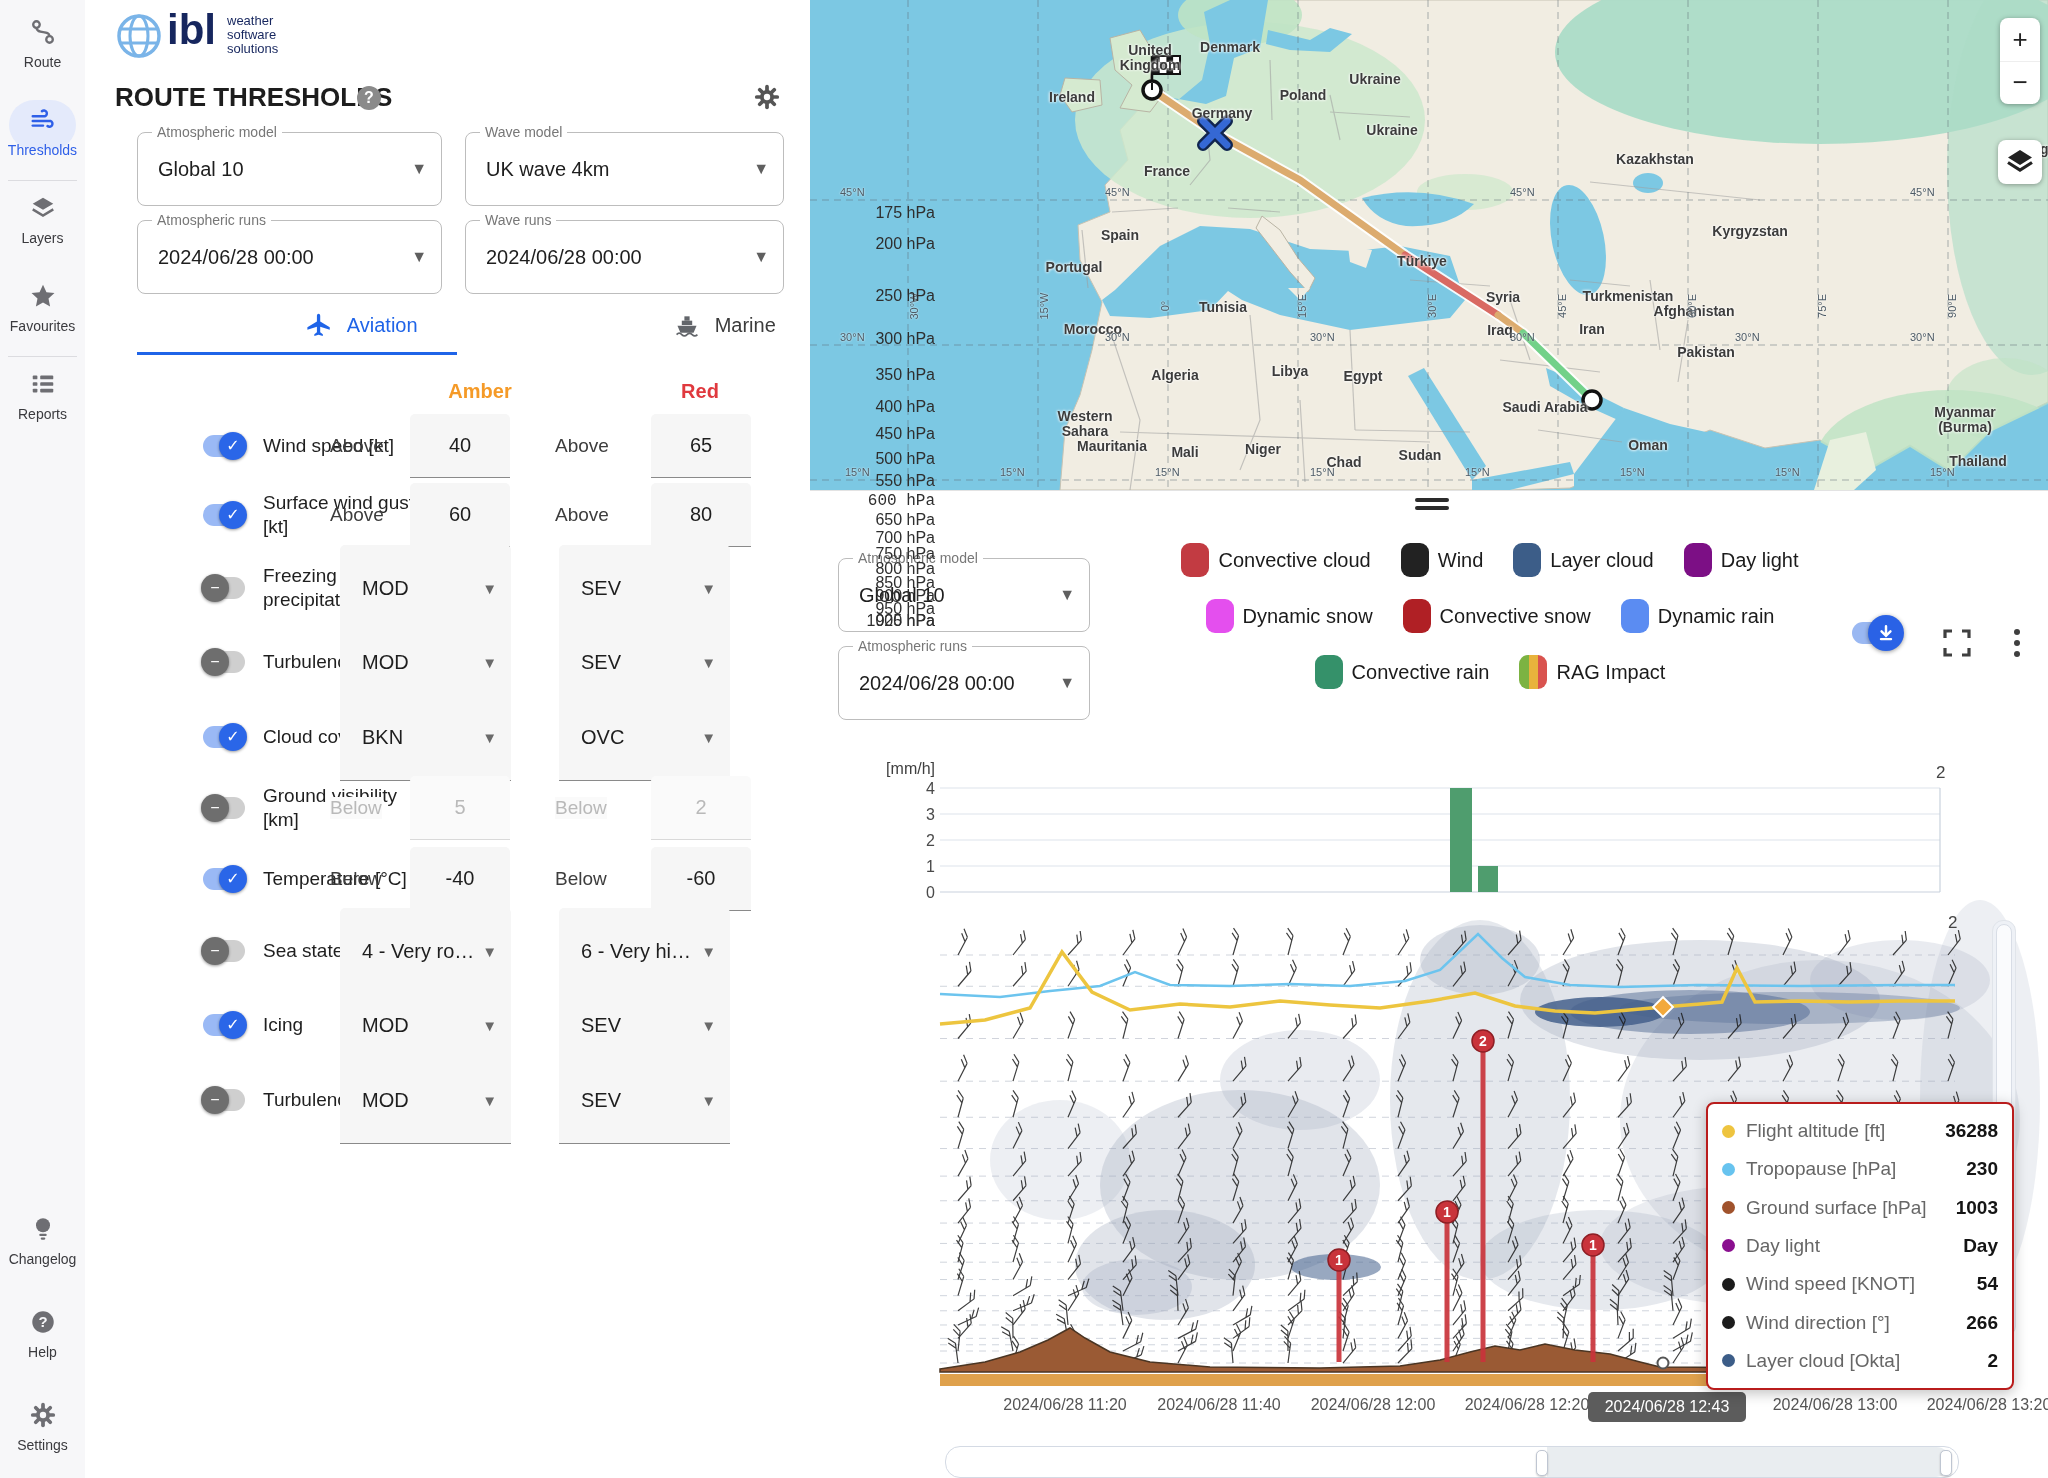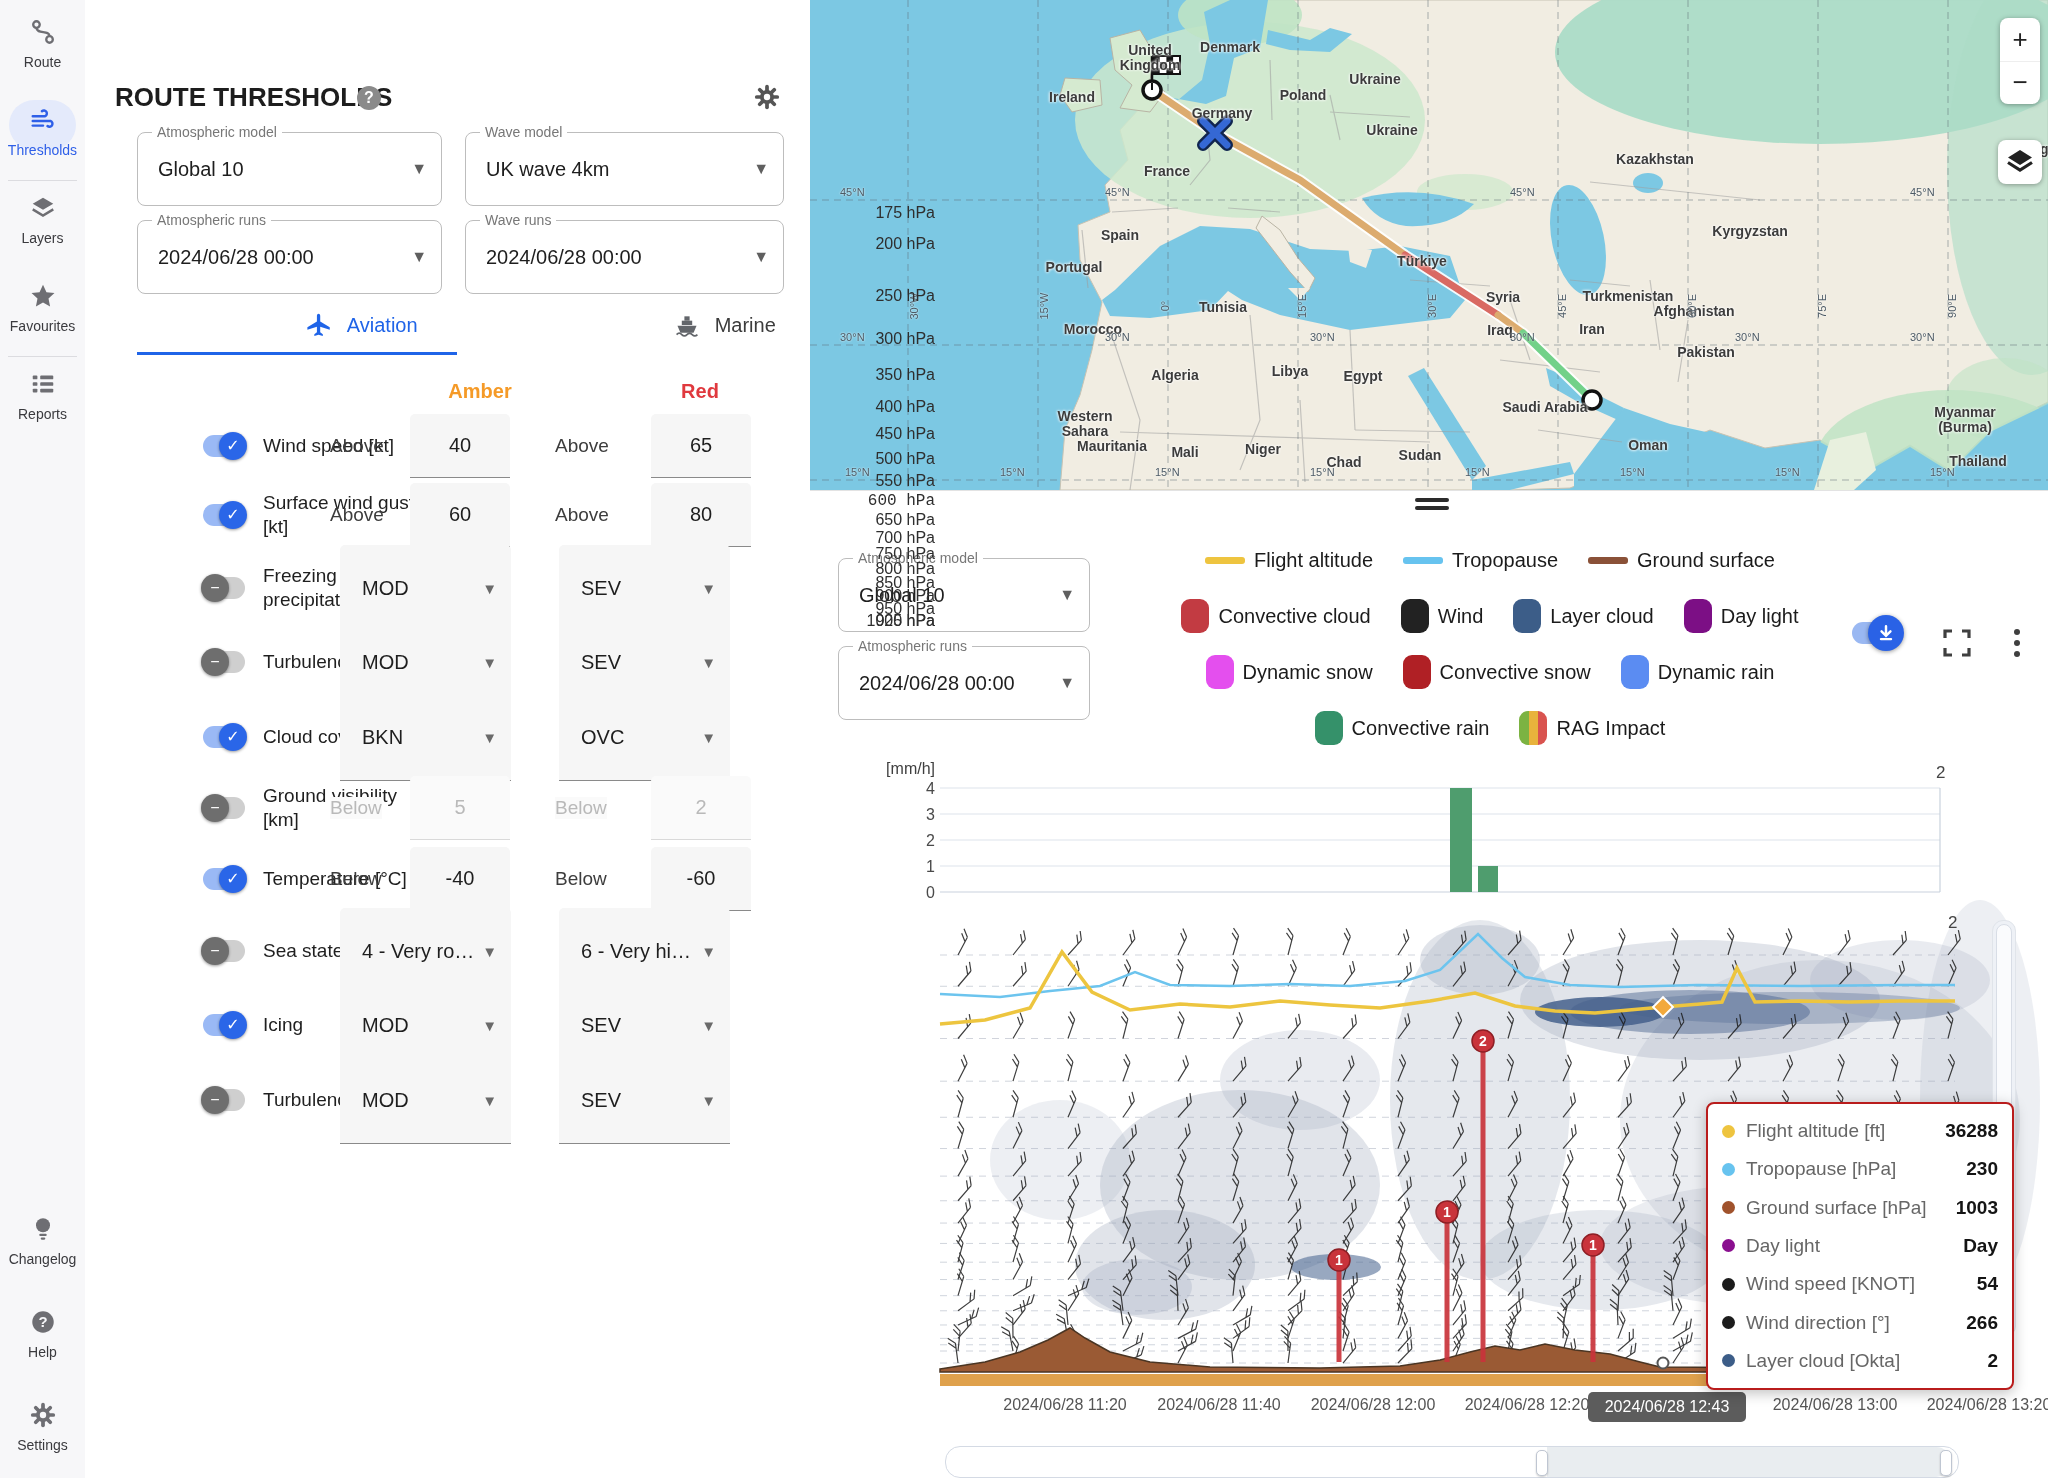--- a/index.html
+++ b/index.html
@@ -123,20 +123,34 @@
               <rect x="13" y="2" width="4" height="26" rx="2" transform="rotate(135 15 15)"></rect>
               <circle cx="15" cy="15" r="7.5"></circle>
               <circle cx="15" cy="15" r="3.4" fill="#f7f7f9"></circle>
             </g>
           </svg></span>
         <span class="rlb">Settings</span>
       </div>
     </nav>
 
   <section id="panel">
+    <div class="abs" style="left:30px;top:12px;width:400px;height:50px;">
+      <svg width="48" height="48" viewBox="0 0 48 48" style="position:absolute;left:0;top:0;">
+        <circle cx="24" cy="24" r="20" fill="none" stroke="#7ab4e8" stroke-width="3.5"></circle>
+        <ellipse cx="24" cy="24" rx="9" ry="20" fill="none" stroke="#7ab4e8" stroke-width="3"></ellipse>
+        <line x1="5" y1="17" x2="43" y2="17" stroke="#7ab4e8" stroke-width="3"></line>
+        <line x1="5" y1="31" x2="43" y2="31" stroke="#7ab4e8" stroke-width="3"></line>
+      </svg>
+      <span class="abs" style="left:52px;top:-6px;font-size:42px;font-weight:bold;color:#16265e;">ibl</span>
+      <div class="abs" style="left:112px;top:2px;font-size:13px;line-height:14px;color:#16265e;">
+        <div>weather</div>
+          <div>software</div>
+          <div>solutions</div>
+      </div>
+    </div>
 
     <div class="abs" style="left:30px;top:82px;font-size:26px;font-weight:bold;color:#1d1d1d;">ROUTE THRESHOLDS</div>
     <div class="abs" style="left:272px;top:86px;width:24px;height:24px;border-radius:50%;background:#8a8a8a;color:#fff;font-size:16px;font-weight:bold;text-align:center;line-height:24px;cursor:pointer;">?</div>
     <div class="abs" style="left:668px;top:83px;cursor:pointer;">
       <svg width="28" height="28" viewBox="0 0 30 30">
           <g fill="#555">
         <rect x="13" y="2" width="4" height="26" rx="2"></rect>
         <rect x="13" y="2" width="4" height="26" rx="2" transform="rotate(45 15 15)"></rect>
         <rect x="13" y="2" width="4" height="26" rx="2" transform="rotate(90 15 15)"></rect>
         <rect x="13" y="2" width="4" height="26" rx="2" transform="rotate(135 15 15)"></rect>
@@ -501,34 +515,20 @@
         </div>
         <div class="mselect" style="left: 28px; top: 646px; width: 250px; height: 72px;">
           <span class="mlab">Atmospheric runs</span>
           <span class="mval">2024/06/28 00:00</span>
           <span class="mcar">▼</span>
         </div>
       </div>
     <div id="legend" class="abs" style="left:340px;top:532px;width:680px;">
         <div class="legrow">
           <div class="legitem">
-            <span style="width:40px;height:7px;border-radius:3px;background:#eec43f;display:inline-block;"></span>
-            <span>Flight altitude</span>
-          </div>
-          <div class="legitem">
-            <span style="width:40px;height:7px;border-radius:3px;background:#67c3ef;display:inline-block;"></span>
-            <span>Tropopause</span>
-          </div>
-          <div class="legitem">
-            <span style="width:40px;height:7px;border-radius:3px;background:#8a5138;display:inline-block;"></span>
-            <span>Ground surface</span>
-          </div>
-        </div>
-        <div class="legrow">
-          <div class="legitem">
             <span style="width:28px;height:34px;border-radius:9px;background:#c23b42;display:inline-block;"></span>
             <span>Convective cloud</span>
           </div>
           <div class="legitem">
             <span style="width:28px;height:34px;border-radius:9px;background:#222222;display:inline-block;"></span>
             <span>Wind</span>
           </div>
           <div class="legitem">
             <span style="width:28px;height:34px;border-radius:9px;background:#3c5d88;display:inline-block;"></span>
             <span>Layer cloud</span>

